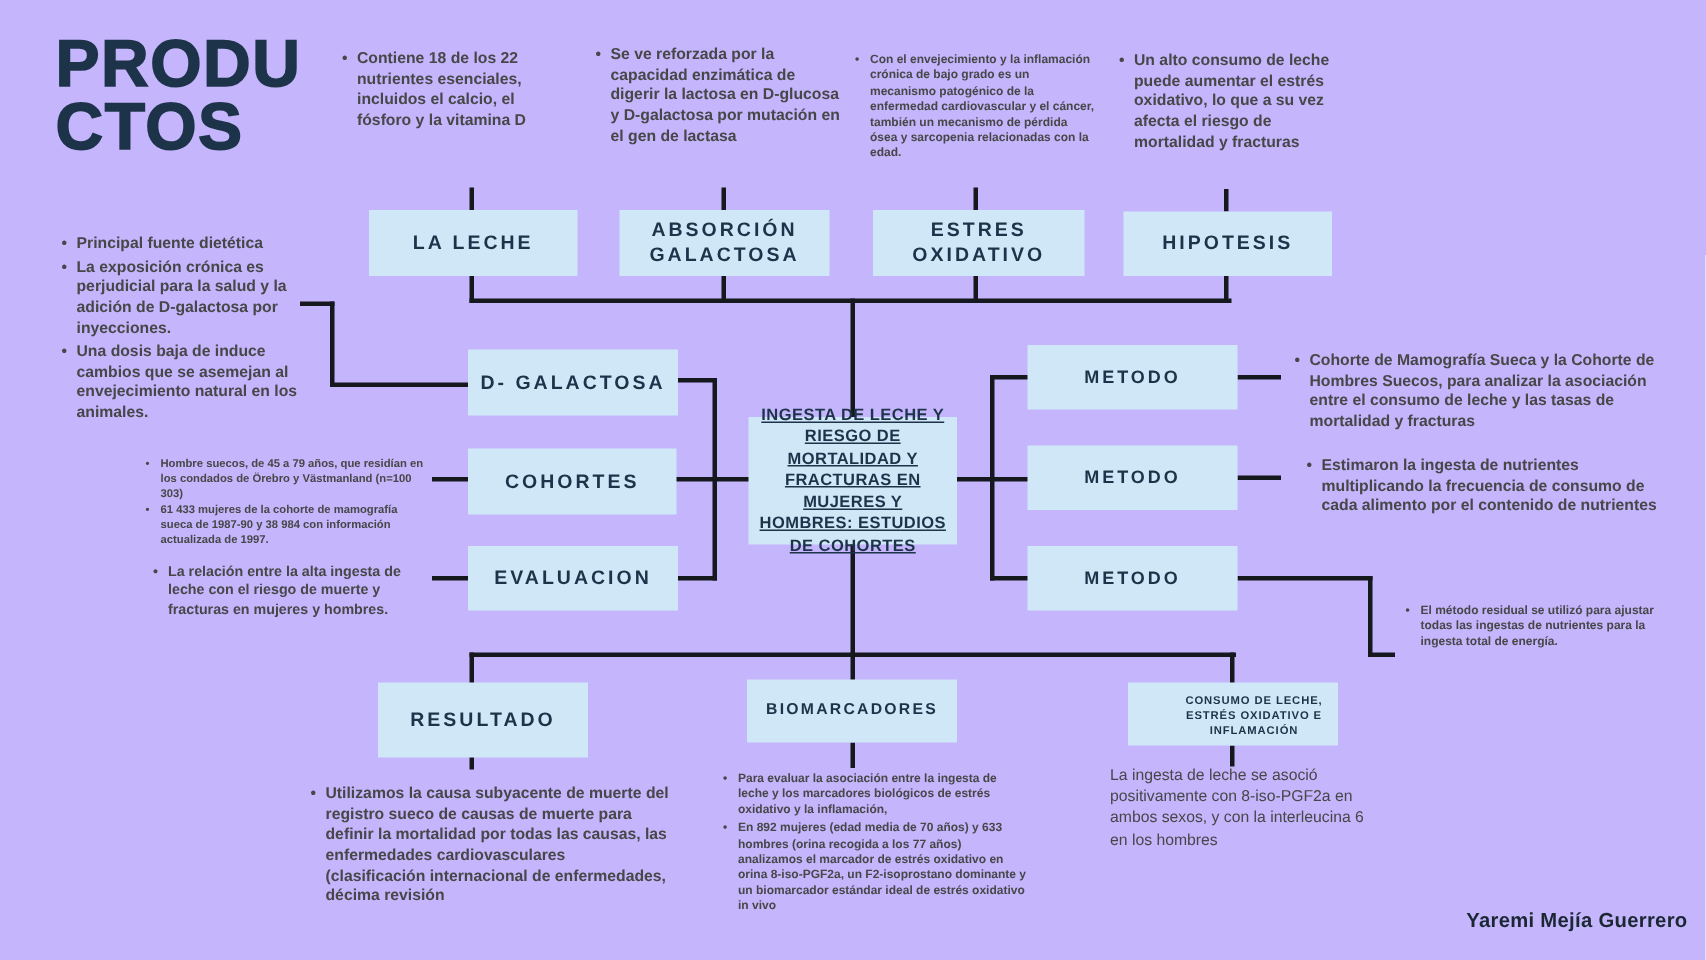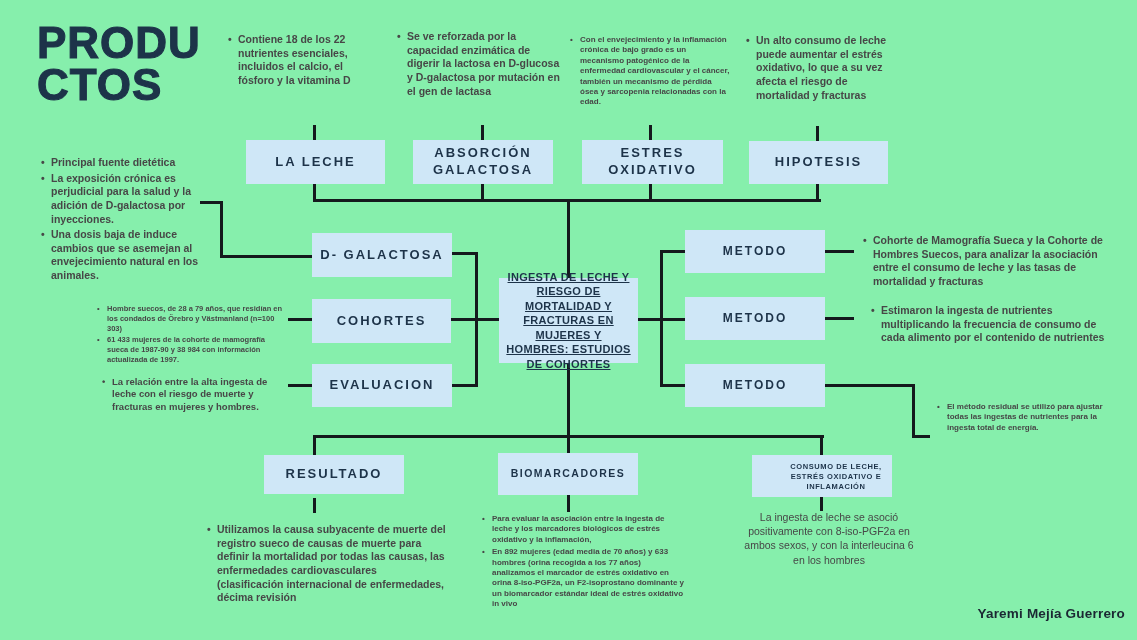--- a/index.html
+++ b/index.html
@@ -1,33 +1,33 @@
 <!DOCTYPE html>
 <html style="--box-fill: #cfe7f7; --navy: #1d3349; --line: #15191d; --body: #474747; --signature: #1b2733;"><head>
 <meta charset="utf-8">
 <style>
   html,body{margin:0;padding:0;background:#ffffff;}
-  .canvas{position:relative;width:1137px;height:640px;background:#86efac;overflow:hidden;
+  .canvas{position:relative;width:1137px;height:640px;background:#c4b5fd;overflow:hidden;
           font-family:"Liberation Sans",sans-serif;color:var(--body,#474747);}
   .title{position:absolute;left:37px;top:22px;font-weight:800;font-size:44px;line-height:0.95;
          letter-spacing:1px;color:var(--navy,#1d3349);-webkit-text-stroke:1.1px;}
   .box{position:absolute;background:var(--box-fill,#cfe7f7);color:var(--navy,#1d3349);
        display:flex;align-items:center;justify-content:center;text-align:center;
        font-weight:bold;letter-spacing:2px;font-size:13px;line-height:1.3;padding:0 4px;box-sizing:border-box;}
   .box.md{font-size:12px;}
   .box.xs{font-size:10.5px;letter-spacing:1.5px;}
   .box.xxs{font-size:7.5px;letter-spacing:0.6px;align-items:flex-start;padding-top:7px;padding-left:32px;}
   .box.central{font-size:11px;letter-spacing:0.3px;line-height:1.32;padding:0 5px;text-decoration:underline;}
   .line{position:absolute;background:var(--line,#15191d);}
   .note{position:absolute;line-height:1.3;color:var(--body,#474747);}
   .note ul{list-style:none;margin:0;padding:0;}
   .note li{position:relative;padding-left:11px;margin-bottom:2px;font-weight:bold;}
   .note li::before{content:"\2022";position:absolute;left:1px;top:0;}
   .note.gap li{margin-bottom:14px;}
-  .plain{position:absolute;line-height:1.35;color:var(--body,#474747);text-align:center;}
+  .plain{position:absolute;line-height:1.35;color:var(--body,#474747);}
   .signature{position:absolute;right:12px;top:606px;font-weight:bold;font-size:13.5px;
              color:var(--signature,#1b2733);letter-spacing:0.2px;}
 </style>
 </head>
 <body>
 
 <div class="canvas">
 
   <div class="title">
     <div>PRODU</div>
@@ -83,21 +83,21 @@
   <div class="box" style="left:312px;top:233px;width:140px;height:44px">D- GALACTOSA</div>
   <div class="box" style="left:312px;top:299px;width:139px;height:44px">COHORTES</div>
   <div class="box" style="left:312px;top:364px;width:140px;height:43px">EVALUACION</div>
 
   <div class="box central" style="left:499px;top:278px;width:139px;height:85px">INGESTA DE LECHE Y RIESGO DE MORTALIDAD Y FRACTURAS EN MUJERES Y HOMBRES: ESTUDIOS DE COHORTES</div>
 
   <div class="box md" style="left:685px;top:230px;width:140px;height:43px">METODO</div>
   <div class="box md" style="left:685px;top:297px;width:140px;height:43px">METODO</div>
   <div class="box md" style="left:685px;top:364px;width:140px;height:43px">METODO</div>
 
-  <div class="box" style="left:264px;top:455px;width:140px;height:39px">RESULTADO</div>
+  <div class="box" style="left:252px;top:455px;width:140px;height:50px">RESULTADO</div>
   <div class="box xs" style="left:498px;top:453px;width:140px;height:42px">BIOMARCADORES</div>
   <div class="box xxs" style="left:752px;top:455px;width:140px;height:42px">CONSUMO DE LECHE, ESTRÉS OXIDATIVO E INFLAMACIÓN</div>
 
   <div class="note" style="left:227px;top:33px;width:133px;font-size:10.5px">
     <ul>
         <li>Contiene 18 de los 22 nutrientes esenciales, incluidos el calcio, el fósforo y la vitamina D</li>
       </ul>
   </div>
 
   <div class="note" style="left:396px;top:30px;width:168px;font-size:10.5px">
@@ -121,21 +121,21 @@
   <div class="note" style="left:40px;top:156px;width:178px;font-size:10.5px">
     <ul>
       <li>Principal fuente dietética</li>
       <li>La exposición crónica es perjudicial para la salud y la adición de D-galactosa por inyecciones.</li>
       <li>Una dosis baja de induce cambios que se asemejan al envejecimiento natural en los animales.</li>
     </ul>
   </div>
 
   <div class="note" style="left:96px;top:304px;width:192px;font-size:7.5px">
     <ul>
-      <li>Hombre suecos, de 28 a 79 años, que residían en los condados de Örebro y Västmanland (n=100 303)</li>
+      <li>Hombre suecos, de 45 a 79 años, que residían en los condados de Örebro y Västmanland (n=100 303)</li>
       <li>61 433 mujeres de la cohorte de mamografía sueca de 1987-90 y 38 984 con información actualizada de 1997.</li>
     </ul>
   </div>
 
   <div class="note" style="left:101px;top:376px;width:190px;font-size:9.5px">
     <ul>
         <li>La relación entre la alta ingesta de leche con el riesgo de muerte y fracturas en mujeres y hombres.</li>
       </ul>
   </div>
 

